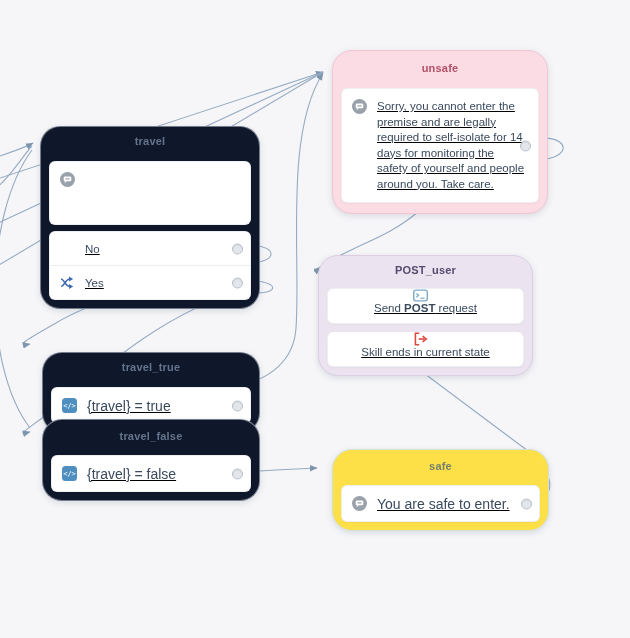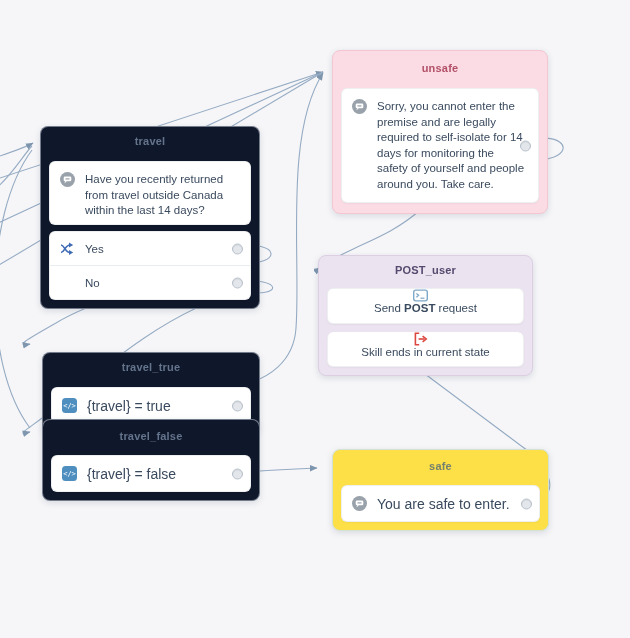--- a/index.html
+++ b/index.html
@@ -1,23 +1,23 @@
 <!DOCTYPE html>
 <html><head>
 <meta charset="utf-8">
 <style>
   html,body{margin:0;padding:0;}
   body{font-family:"Liberation Sans","DejaVu Sans",sans-serif;}
   #canvas{position:relative;width:630px;height:638px;background:#f6f6f8;overflow:hidden;}
   #edges{position:absolute;left:0;top:0;z-index:1;}
-  .node{position:absolute;z-index:2;border-radius:8px;border:1px solid rgba(200,208,220,.55);
+  .node{position:absolute;z-index:2;border-radius:20px;border:1px solid rgba(200,208,220,.55);
         box-shadow:0 2px 6px rgba(80,95,120,.18);}
   .node-header{height:29px;line-height:29px;text-align:center;font-size:11px;font-weight:bold;
         letter-spacing:.2px;}
-  .node-body{padding:5px 8px 8px;display:flex;flex-direction:column;gap:6px;}
+  .node-body{padding:5px 8px 8px;display:flex;flex-direction:column;gap:6px;text-decoration:underline;}
   .block{background:#fff;border:1px solid rgba(90,100,120,.10);border-radius:6px;position:relative;
         box-shadow:0 1px 2px rgba(0,0,0,.04);}
   .msg-block{display:flex;align-items:flex-start;padding:10px;}
   .msg-text{font-size:11.5px;line-height:15.5px;color:#3a4a5e;}
   .icon{flex:0 0 auto;margin-right:10px;display:inline-flex;}
   .row{height:33px;display:flex;align-items:center;padding:0 10px;position:relative;}
   .row + .row{border-top:1px solid #e9ecf1;}
   .row-label{font-size:11.5px;color:#3a4a5e;}
   .icon-slot{width:15px;margin-right:10px;flex:0 0 auto;display:inline-flex;}
   .port{position:absolute;right:7px;top:50%;transform:translateY(-50%);width:9px;height:9px;
@@ -82,40 +82,39 @@
     <div class="node-body">
       <div class="block msg-block">
         <span class="icon">
           <svg width="15" height="15" viewBox="0 0 15 15">
             <circle cx="7.5" cy="7.5" r="7.5" fill="#99a1aa"></circle>
             <rect x="3.7" y="4.5" width="7.6" height="4.8" rx="1.3" fill="#fff"></rect>
             <path d="M5.3 9l-1 2.2 2.6-1.6z" fill="#fff"></path>
             <rect x="5.5" y="6.3" width="4" height="1.2" fill="#99a1aa"></rect>
           </svg>
         </span>
-        <span class="msg-text">Have you recently returned from travel outside Canada within the last 14 days?</span>
       </div>
       <div class="block">
+        <div class="row">
+          <span class="icon-slot"></span>
+          <span class="row-label">No</span>
+          <span class="port"></span>
+        </div>
         <div class="row">
           <span class="icon-slot">
             <svg width="15" height="15" viewBox="0 0 15 15">
               <path d="M1 11.5 C4.5 11.5 5 4 10 4" stroke="#3f6cb4" stroke-width="1.5" fill="none"></path>
               <path d="M9 1.6 L13.2 4 L9 6.4 Z" fill="#3f6cb4"></path>
               <path d="M1 4 C4.5 4 5 11.5 10 11.5" stroke="#3f6cb4" stroke-width="1.5" fill="none"></path>
               <path d="M9 9.1 L13.2 11.5 L9 13.9 Z" fill="#3f6cb4"></path>
             </svg>
           </span>
           <span class="row-label">Yes</span>
           <span class="port"></span>
         </div>
-        <div class="row">
-          <span class="icon-slot"></span>
-          <span class="row-label">No</span>
-          <span class="port"></span>
-        </div>
       </div>
     </div>
   </div>
 
   <div class="node theme-pink" id="node-unsafe">
     <div class="node-header">unsafe</div>
     <div class="node-body">
       <div class="block msg-block">
         <span class="icon">
           <svg width="15" height="15" viewBox="0 0 15 15">

